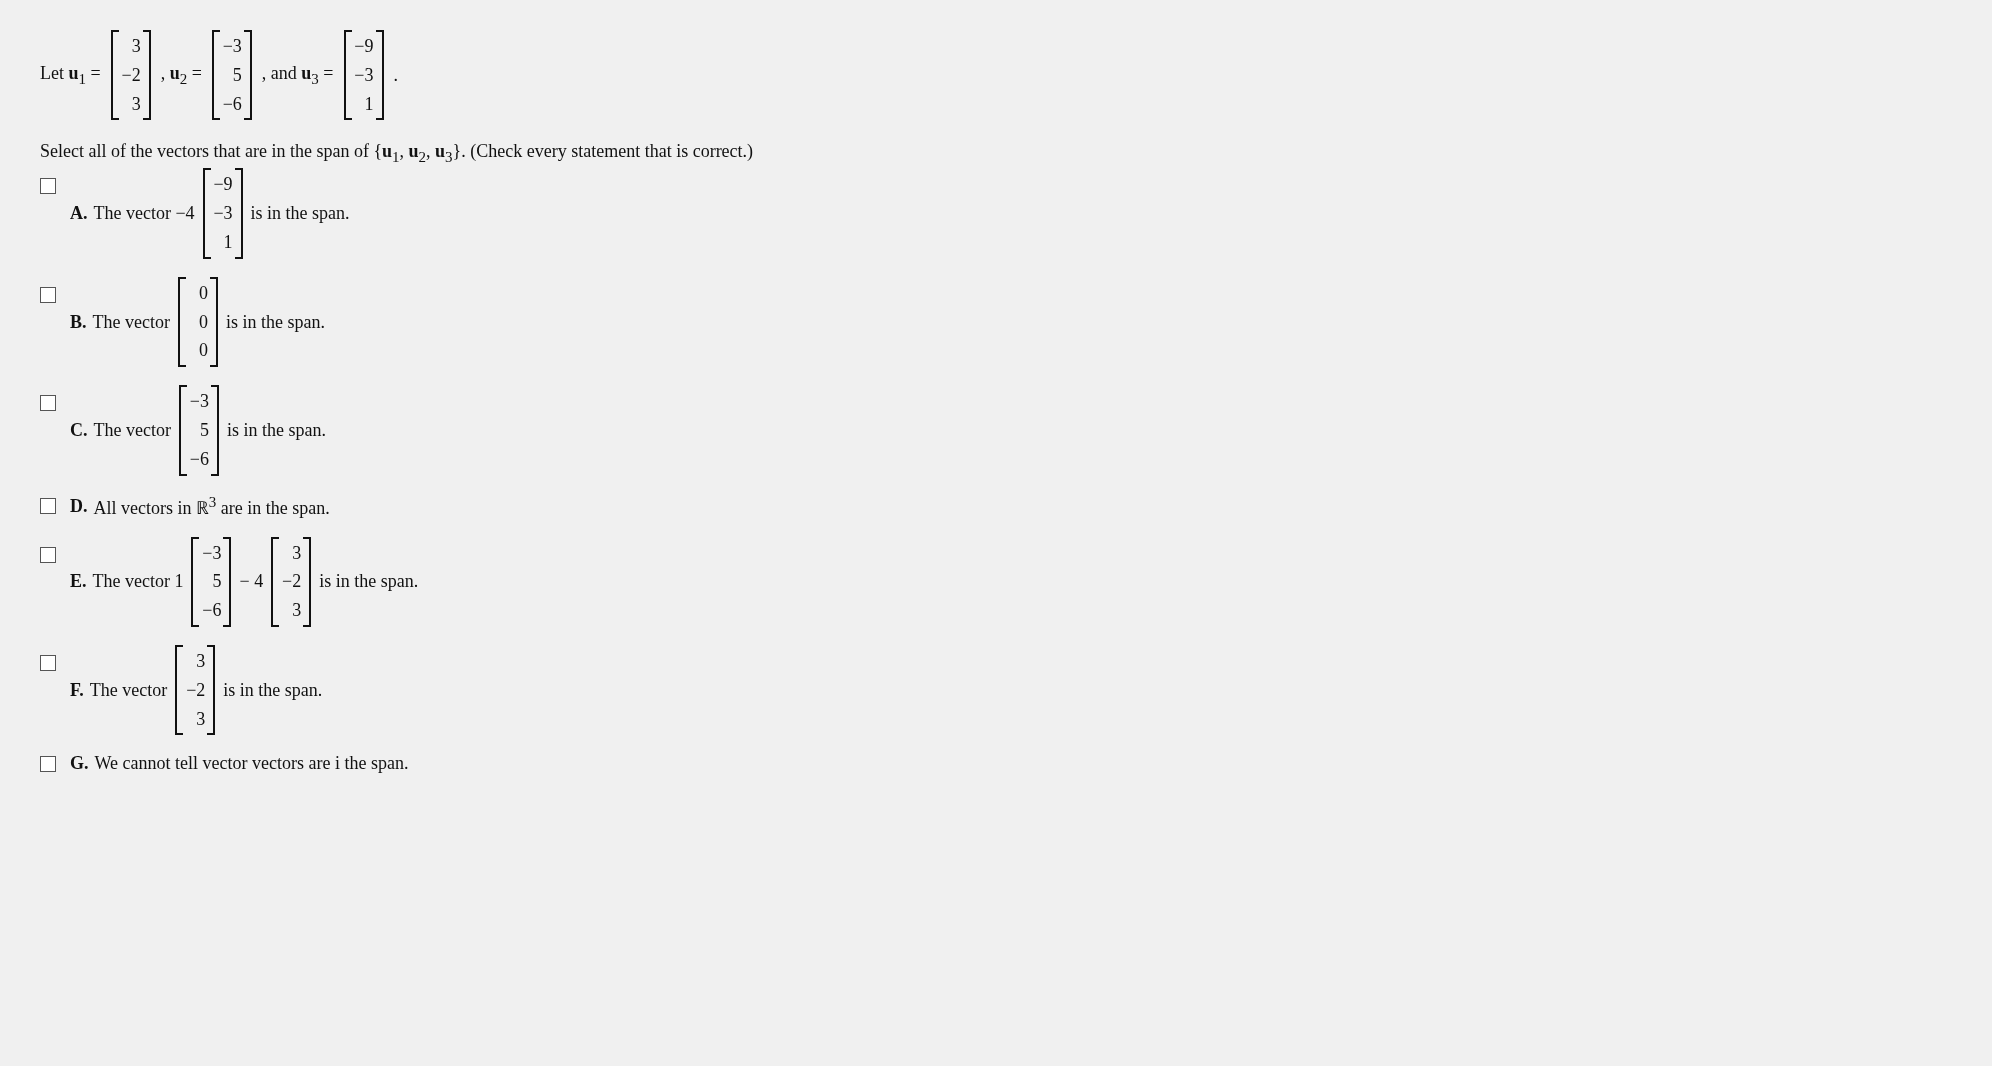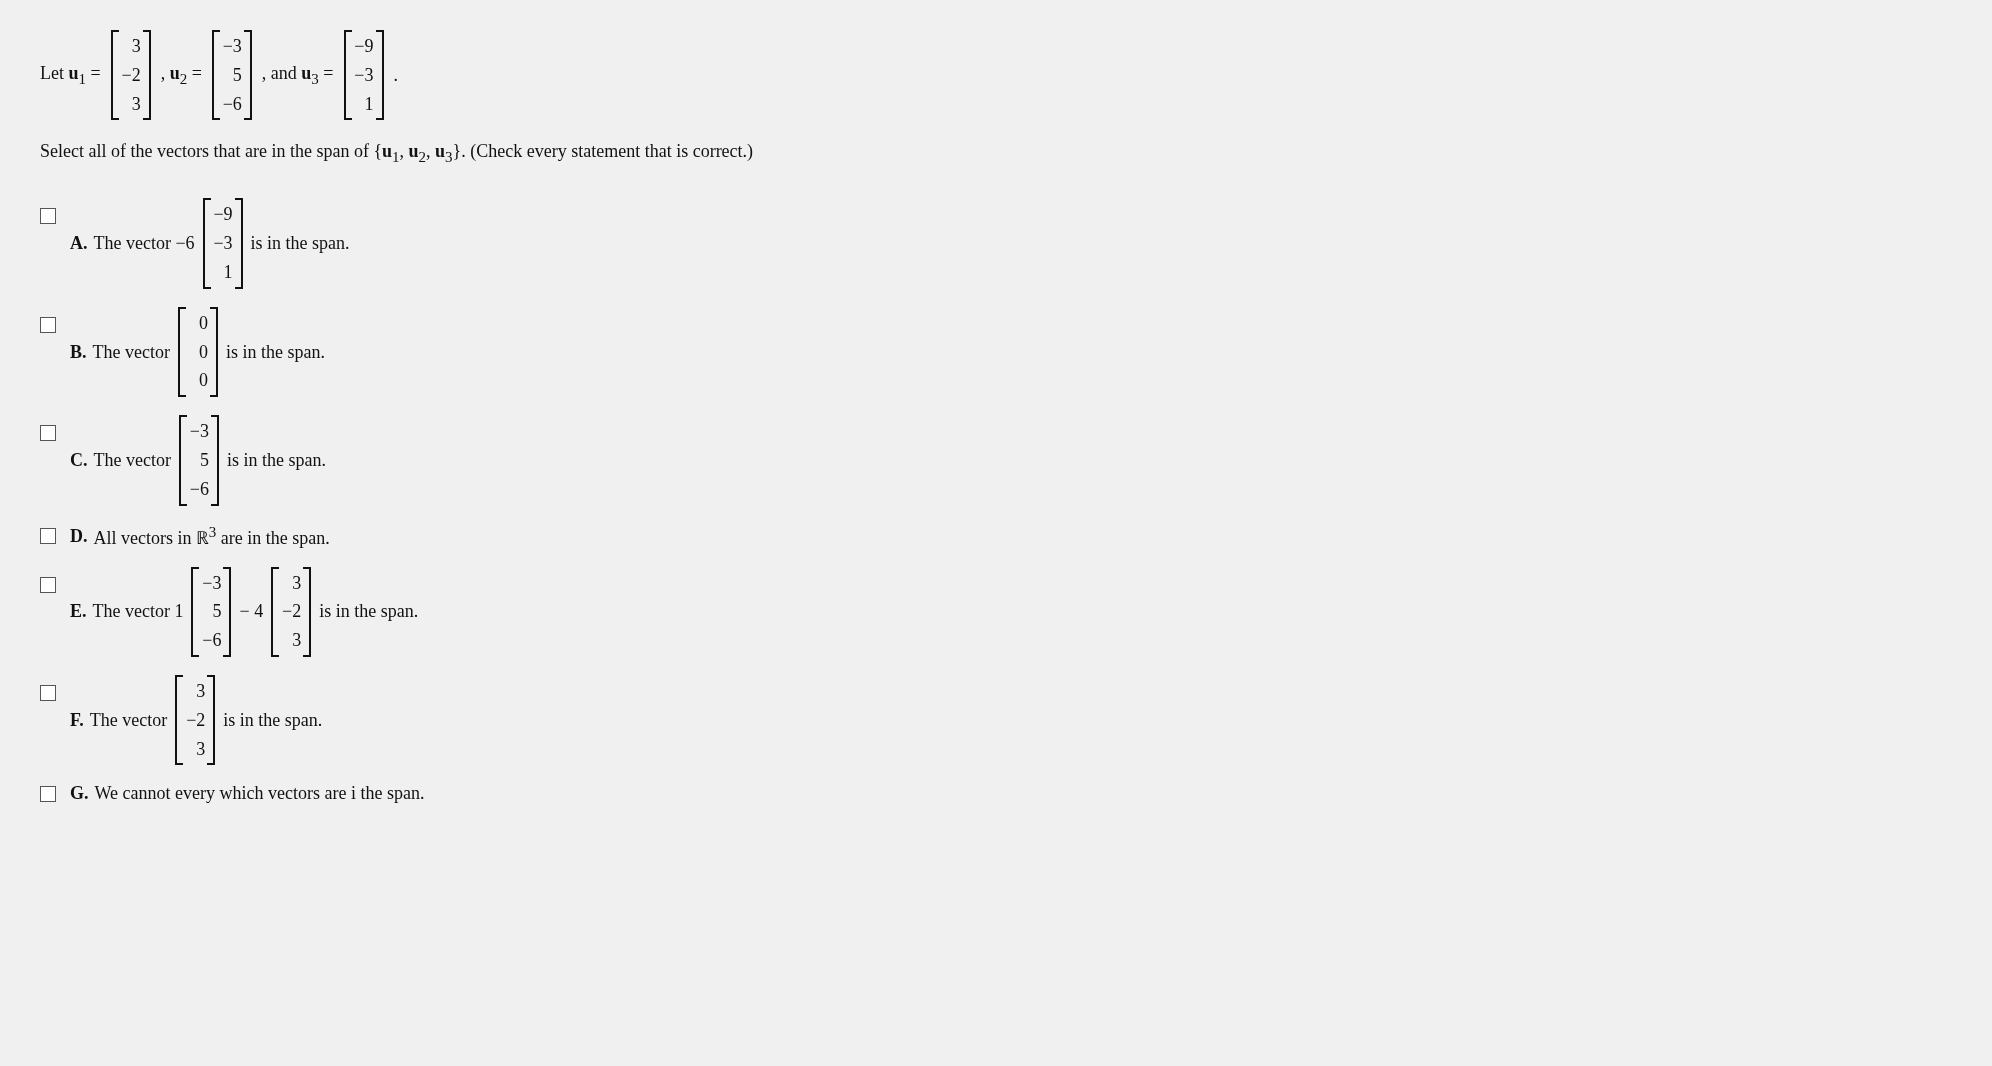--- a/index.html
+++ b/index.html
@@ -12,21 +12,20 @@
       padding: 30px 40px;
     }
     .intro-line {
       display: flex;
       align-items: center;
       gap: 8px;
       margin-bottom: 18px;
       flex-wrap: wrap;
     }
     .instruction {
-      margin-bottom: 30px;
       font-size: 18px;
       line-height: 1.5;
     }
     .mat-entry {
       line-height: 1.6;
       min-width: 20px;
       text-align: right;
     }
     .checkbox {
       width: 16px;
@@ -144,21 +143,21 @@
 <div class="instruction">
   Select all of the vectors that are in the span of {<strong>u</strong><sub>1</sub>, <strong>u</strong><sub>2</sub>, <strong>u</strong><sub>3</sub>}. (Check every statement that is correct.)
 </div>
 
 <div class="row-wrapper">
   <div class="cb-col">
     <div class="checkbox"></div>
   </div>
   <div class="content-col">
     <span class="option-label">A.</span>
-    <span>The vector −6</span>
+    <span>The vector −4</span>
     <span class="imat">
       <span class="imat-inner">
         <span class="imat-rt"></span>
         <span class="imat-rb"></span>
         <span class="mat-entry">−9</span>
         <span class="mat-entry">−3</span>
         <span class="mat-entry">1</span>
       </span>
     </span>
     <span>is in the span.</span>
@@ -264,15 +263,15 @@
     <span>is in the span.</span>
   </div>
 </div>
 
 <div class="row-wrapper" style="align-items:center;">
   <div class="cb-col" style="padding-top:0;">
     <div class="checkbox"></div>
   </div>
   <div class="content-col">
     <span class="option-label">G.</span>
-    <span>We cannot every which vectors are i the span.</span>
+    <span>We cannot tell vector vectors are i the span.</span>
   </div>
 </div>
 
 </body></html>

